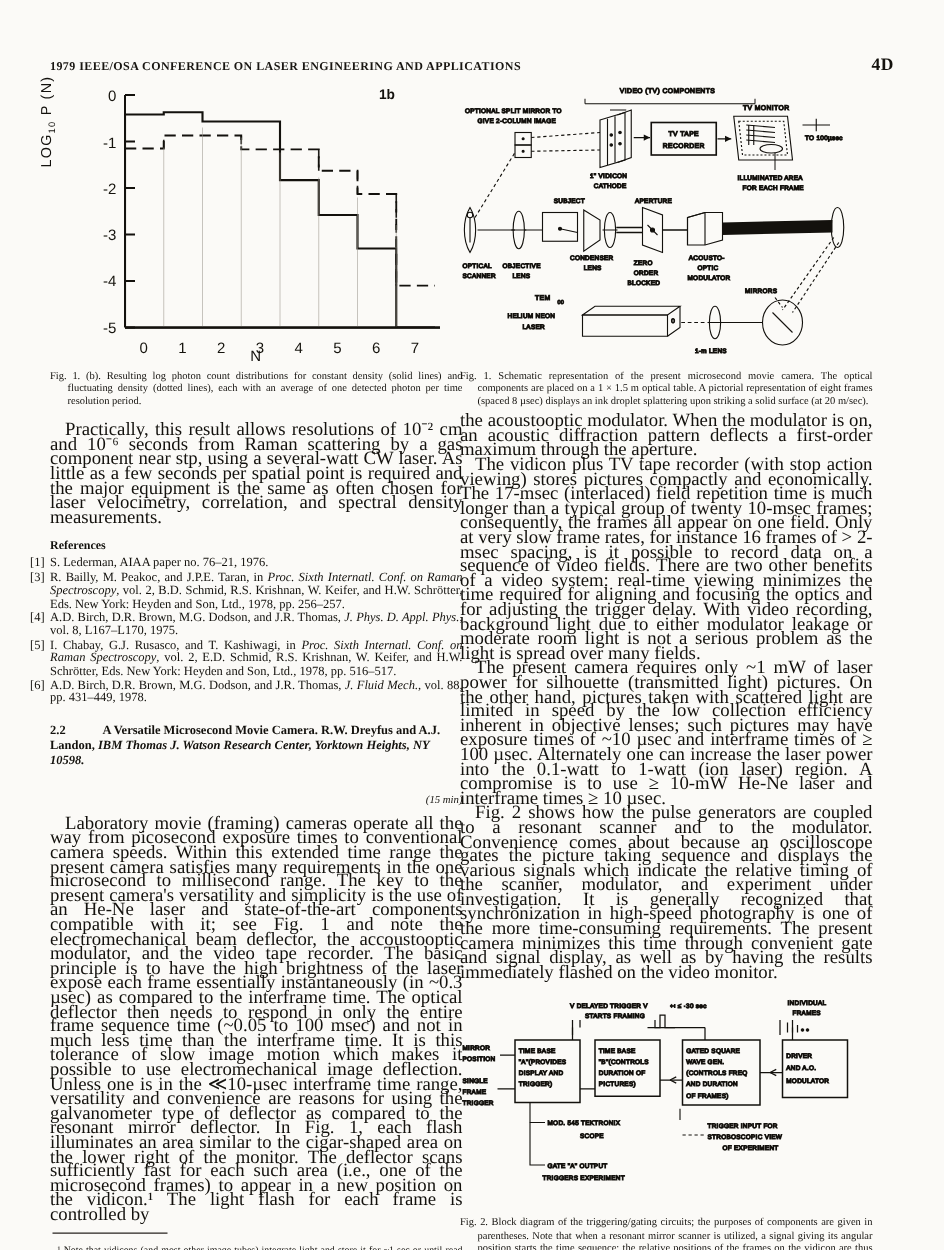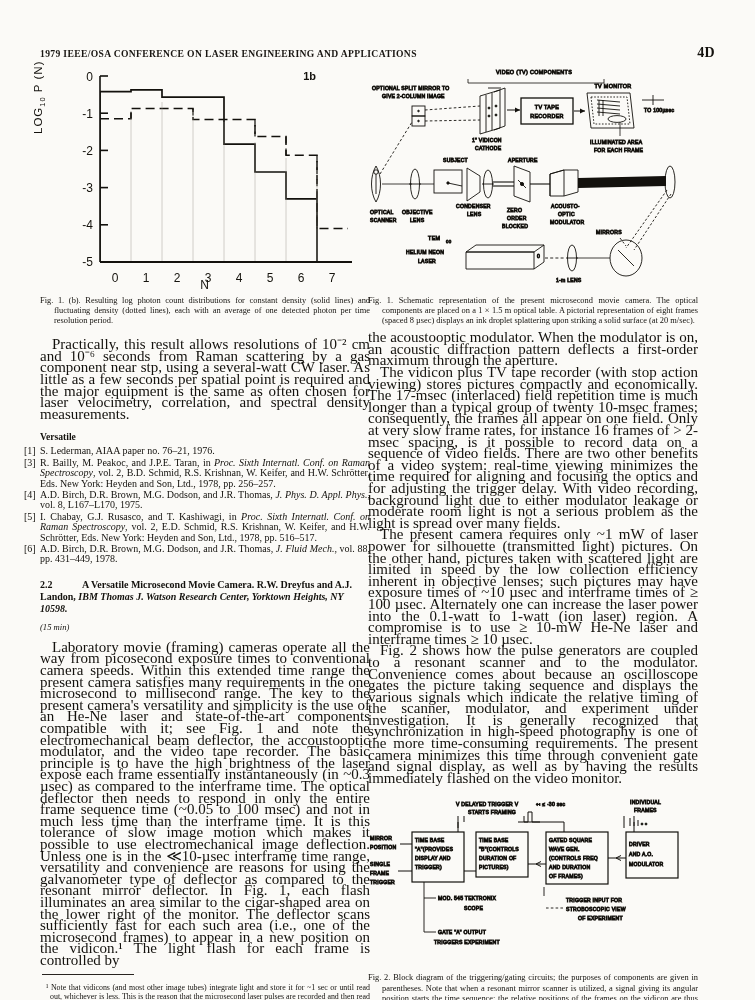--- a/index.html
+++ b/index.html
@@ -46,21 +46,21 @@
     margin:6px 0 0 0; text-indent:0;
     padding-left:14px;
   }
   .caption .lead { margin-left:-14px; }
   .sechead {
     font-size:10px; font-weight:bold; line-height:12.4px;
     margin:14px 0 0 0;
   }
   .sechead .num { display:inline-block; width:42px; }
   .sechead .affil { font-style:italic; font-weight:bold; }
-  .timing { font-style:italic; font-size:8.6px; margin-top:6px;}
+  .timing { text-align:right; font-style:italic; font-size:8.6px; margin-top:18px;}
   .refhead { font-size:9.6px; font-weight:bold; margin:11px 0 4px 0; }
   ol.refs { list-style:none; margin:0; padding:0; }
   ol.refs li {
     font-size:10px; line-height:10.2px; text-align:justify;
     padding-left:0; text-indent:-16px; margin-bottom:1.5px;
   }
   ol.refs .tag { display:inline-block; width:16px; text-indent:0; }
   ol.refs i { font-style:italic; }
   .footnote {
     font-size:7.9px; line-height:9.4px; text-align:justify;
@@ -185,21 +185,21 @@
         <line x1="60" y1="200" x2="312" y2="200" stroke="#15130f" stroke-width="1.8"></line>
       </svg>
       <div class="ylab">LOG<sub>10</sub> P (N)</div>
       <div class="xlab">N</div>
     </div>
 
     <p class="caption"><span class="lead">Fig. 1. (b).</span><span> Resulting log photon count distributions for constant density (solid lines) and fluctuating density (dotted lines), each with an average of one detected photon per time resolution period.</span></p>
 
     <p class="body" style="margin-top:13px;">Practically, this result allows resolutions of 10⁻² cm and 10⁻⁶ seconds from Raman scattering by a gas component near stp, using a several-watt CW laser. As little as a few seconds per spatial point is required and the major equipment is the same as often chosen for laser velocimetry, correlation, and spectral density measurements.</p>
 
-    <div class="refhead">Versatile</div>
+    <div class="refhead">References</div>
     <ol class="refs">
       <li><span class="tag">[1]</span><span>S. Lederman, AIAA paper no. 76–21, 1976.</span></li>
       <li><span class="tag">[3]</span><span>R. Bailly, M. Peakoc, and J.P.E. Taran, in <i>Proc. Sixth Internatl. Conf. on Raman Spectroscopy</i>, vol. 2, B.D. Schmid, R.S. Krishnan, W. Keifer, and H.W. Schrötter, Eds. New York: Heyden and Son, Ltd., 1978, pp. 256–257.</span></li>
       <li><span class="tag">[4]</span><span>A.D. Birch, D.R. Brown, M.G. Dodson, and J.R. Thomas, <i>J. Phys. D. Appl. Phys.</i>, vol. 8, L167–L170, 1975.</span></li>
       <li><span class="tag">[5]</span><span>I. Chabay, G.J. Rusasco, and T. Kashiwagi, in <i>Proc. Sixth Internatl. Conf. on Raman Spectroscopy</i>, vol. 2, E.D. Schmid, R.S. Krishnan, W. Keifer, and H.W. Schrötter, Eds. New York: Heyden and Son, Ltd., 1978, pp. 516–517.</span></li>
       <li><span class="tag">[6]</span><span>A.D. Birch, D.R. Brown, M.G. Dodson, and J.R. Thomas, <i>J. Fluid Mech.</i>, vol. 88, pp. 431–449, 1978.</span></li>
     </ol>
 
     <div class="sechead">
       <span class="num">2.2</span><span>A Versatile Microsecond Movie Camera.</span><span> R.W. Dreyfus and A.J. Landon, </span><span class="affil">IBM Thomas J. Watson Research Center, Yorktown Heights, NY 10598.</span>

